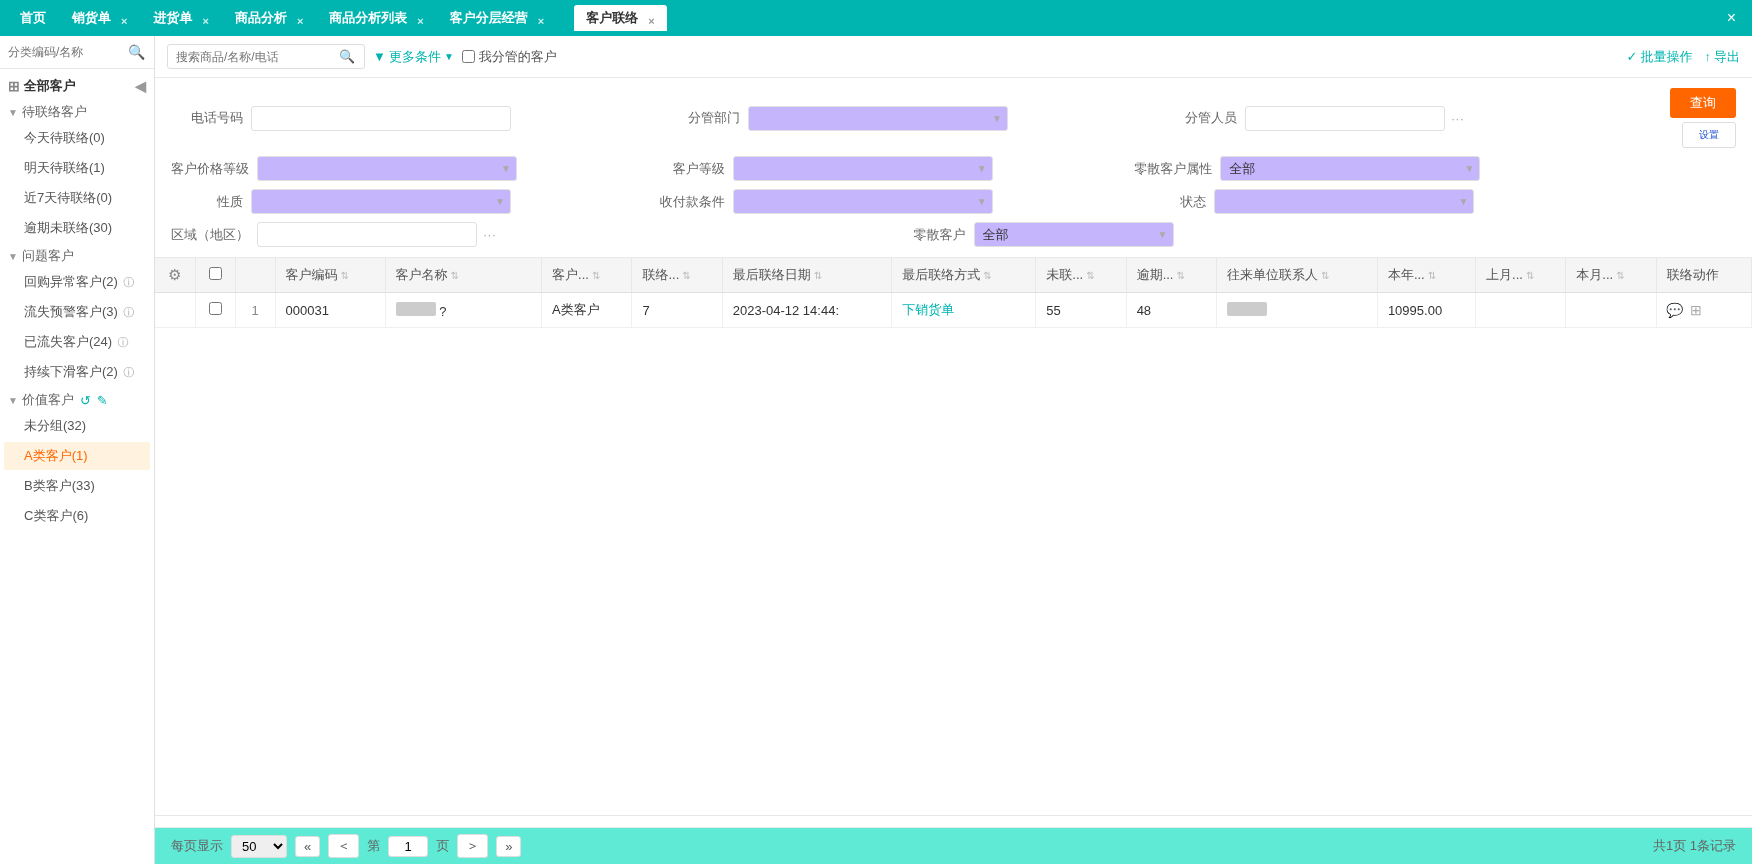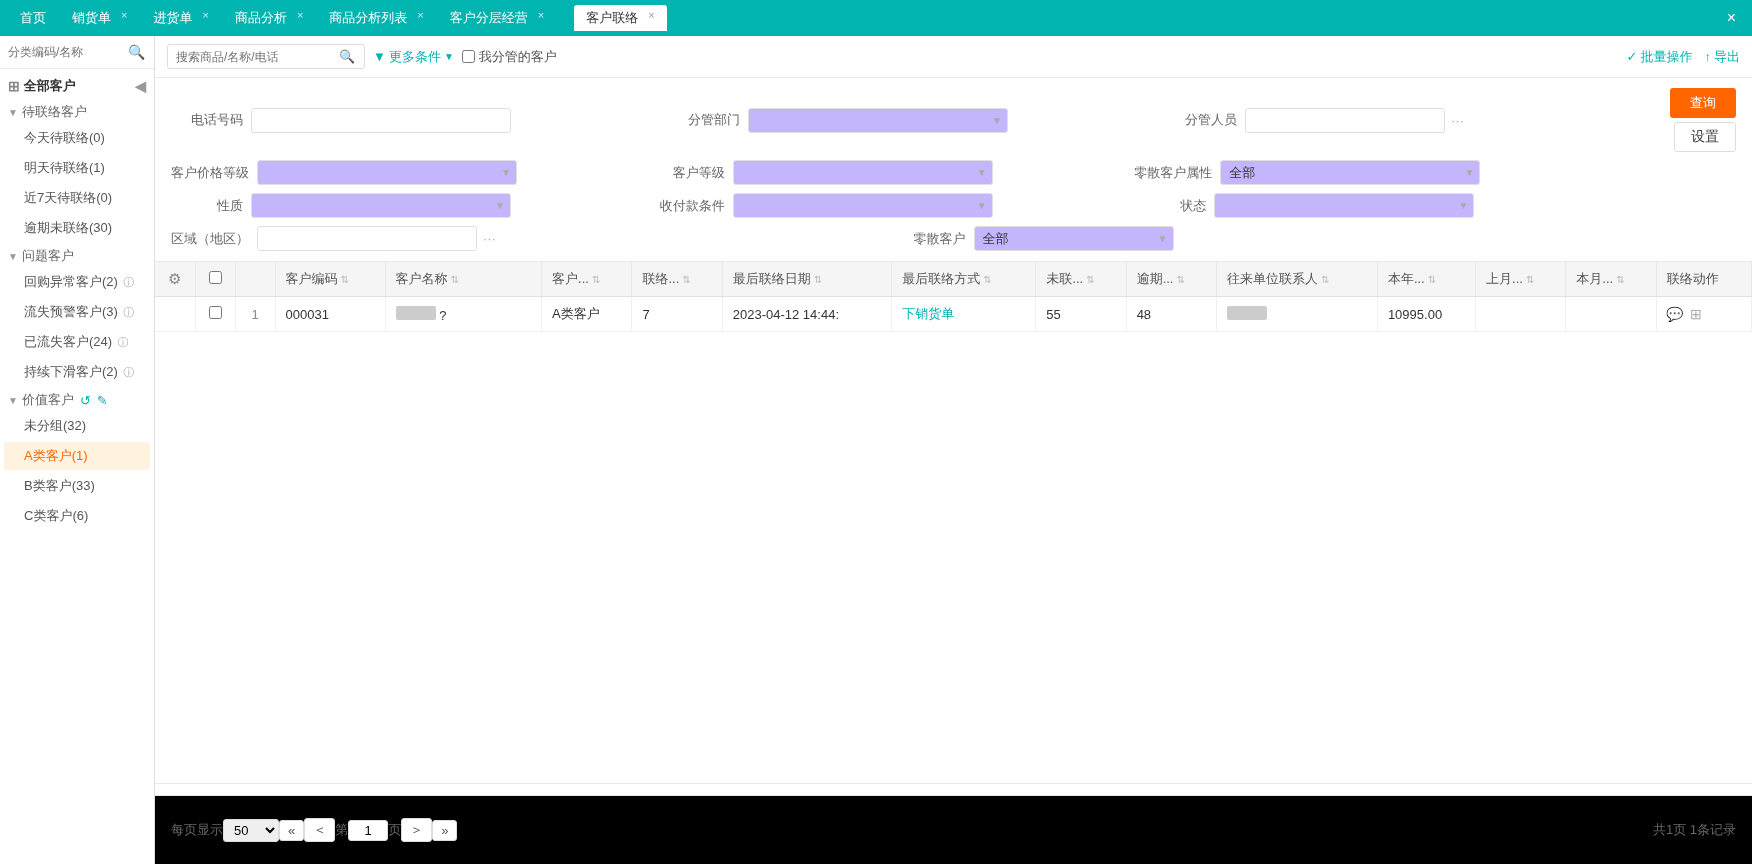--- a/index.html
+++ b/index.html
@@ -14,23 +14,24 @@
       padding: 0 8px;
       gap: 2px;
     }
     .nav-item {
       color: #fff;
       padding: 4px 12px;
       cursor: pointer;
       border-radius: 3px 3px 0 0;
       font-size: 13px;
       display: flex;
-      align-items: flex-start;
+      align-items: flex-end;
       gap: 6px;
       white-space: nowrap;
+      font-weight: bold;
     }
     .nav-item.active { background: #fff; color: #333; margin-left: 16px; }
     .nav-close {
       font-size: 11px;
       color: rgba(255,255,255,0.8);
       cursor: pointer;
       margin-left: 4px;
     }
     .nav-item.active .nav-close { color: #999; }
     .nav-close-right {
@@ -240,26 +241,26 @@
       background: #f60;
       color: #fff;
       border: none;
       border-radius: 3px;
       padding: 6px 20px;
       cursor: pointer;
       font-size: 13px;
     }
     .btn-setting {
       background: #fff;
-      color: #404040;
+      color: #1d4ed8;
       border: 1px solid #ddd;
       border-radius: 3px;
       padding: 5px 16px;
       cursor: pointer;
-      font-size: 14px;
+      font-size: 10px;
       margin-top: 4px;
       display: block;
     }
     .action-buttons {
       display: flex;
       flex-direction: column;
       align-items: flex-end;
       padding-left: 8px;
     }
 
@@ -305,25 +306,26 @@
     .scrollbar-area {
       background: #fff;
       border-top: 1px solid #e8e8e8;
       height: 12px;
       overflow-x: auto;
     }
     .scrollbar-inner { width: 1200px; height: 1px; }
 
     
     .pagination {
-      background: #000000;
+      background: #5eead4;
       border-top: 1px solid #e8e8e8;
-      padding: 22px 16px;
-      display: flex;
-      align-items: center;
+      padding: 6px 16px;
+      display: flex;
+      align-items: center;
+      gap: 8px;
     }
     .pagination-label { color: #666; font-size: 13px; }
     .pagination-select {
       border: 1px solid #ddd;
       border-radius: 3px;
       padding: 2px 6px;
       font-size: 13px;
       outline: none;
     }
     .pagination-btn {

